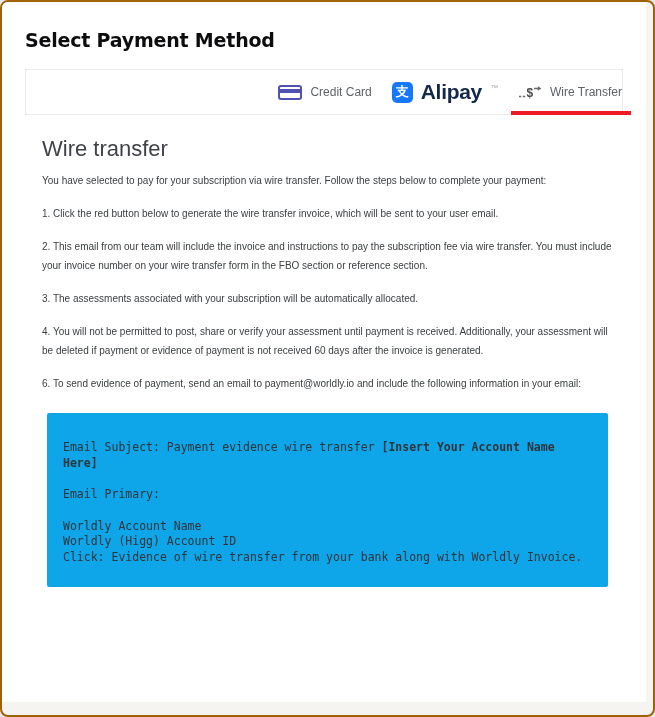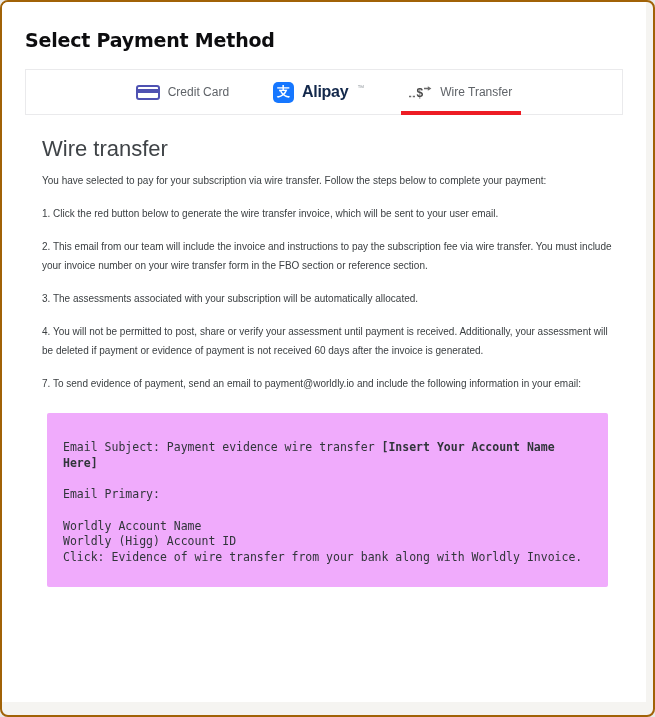--- a/index.html
+++ b/index.html
@@ -12,50 +12,50 @@
 
   
   .page-title{
     margin:27px 23px 0;font-family:"DejaVu Sans", sans-serif;
     font-size:19px;font-weight:800;letter-spacing:-0.2px;color:#0d0d0f;
   }
 
   
   .tabbar{
     margin:18px 23px 0;height:46px;border:1px solid #eaeaec;box-sizing:border-box;
-    display:flex;justify-content:center;align-items:stretch;gap:44px;background:#fff;
+    display:flex;justify-content:flex-end;align-items:stretch;gap:20px;background:#fff;
   }
   .tab{
     position:relative;display:flex;align-items:center;gap:8px;cursor:pointer;
     font-size:12px;color:#5f6368;
   }
   .tab.active::after{
     content:"";position:absolute;left:-7px;right:-9px;bottom:-1px;height:4px;
     background:#ed1c24;
   }
   
   .cc-icon{position:relative;width:24px;height:15px;border:2px solid #4f52b2;border-radius:3px;box-sizing:border-box;background:#fff;}
   .cc-icon .stripe{position:absolute;top:2px;left:0;right:0;height:4px;background:#4f52b2;}
   
   .alipay-badge{width:21px;height:21px;border-radius:5px;background:#1677ff;color:#fff;
     display:flex;align-items:center;justify-content:center;font-size:13px;font-weight:700;}
-  .alipay-word{font-size:16px;font-weight:700;color:#13284b;letter-spacing:-0.3px;}
+  .alipay-word{font-size:21px;font-weight:700;color:#13284b;letter-spacing:-0.3px;}
   .tm{font-size:7px;color:#9aa0a6;vertical-align:top;position:relative;top:-5px;margin-left:1px;}
   
   .wire-icon{display:block;}
 
   
   .content{padding:0 32px 0 40px;}
   .section-heading{margin:21px 0 0;font-size:22px;font-weight:400;color:#3f4347;}
   .para{margin:14px 0 0;font-size:10px;line-height:19px;color:#3c4043;max-width:575px;}
   .para.intro{margin-top:9px;}
 
   
   .codebox{
-    margin:20px 38px 0 45px;background:#f0abfc;border-radius:2px;
+    margin:20px 38px 0 45px;background:#0ea5e9;border-radius:2px;
     padding:27px 16px 22px;font-family:"DejaVu Sans Mono", monospace;
     font-size:11.5px;line-height:15.5px;color:#30353a;
   }
   .code-line{white-space:pre-wrap;}
   .code-line.spaced{margin-bottom:16px;}
   .code-bold{font-weight:700;}
   .code-italic{}
 </style>
 </head>
 <body>
@@ -92,21 +92,21 @@
 
     </div>
 
     <div class="content">
       <h2 class="section-heading">Wire transfer</h2>
       <p class="para intro">You have selected to pay for your subscription via wire transfer. Follow the steps below to complete your payment:</p>
       <p class="para">1. Click the red button below to generate the wire transfer invoice, which will be sent to your user email.</p>
       <p class="para">2. This email from our team will include the invoice and instructions to pay the subscription fee via wire transfer. You must include your invoice number on your wire transfer form in the FBO section or reference section.</p>
       <p class="para">3. The assessments associated with your subscription will be automatically allocated.</p>
       <p class="para">4. You will not be permitted to post, share or verify your assessment until payment is received. Additionally, your assessment will be deleted if payment or evidence of payment is not received 60 days after the invoice is generated.</p>
-      <p class="para">7. To send evidence of payment, send an email to payment@worldly.io and include the following information in your email:</p>
+      <p class="para">6. To send evidence of payment, send an email to payment@worldly.io and include the following information in your email:</p>
     </div>
 
     <div class="codebox">
       <div class="code-line spaced"><span>Email Subject: Payment evidence wire transfer </span><span class="code-bold">[Insert Your Account Name Here]</span></div>
       <div class="code-line spaced">Email Primary:</div>
       <div class="code-line">Worldly Account Name</div>
       <div class="code-line">Worldly (Higg) Account ID</div>
       <div class="code-line"><span>Click: </span><span class="code-italic">Evidence of wire transfer from your bank along with Worldly Invoice.</span></div>
     </div>
 

